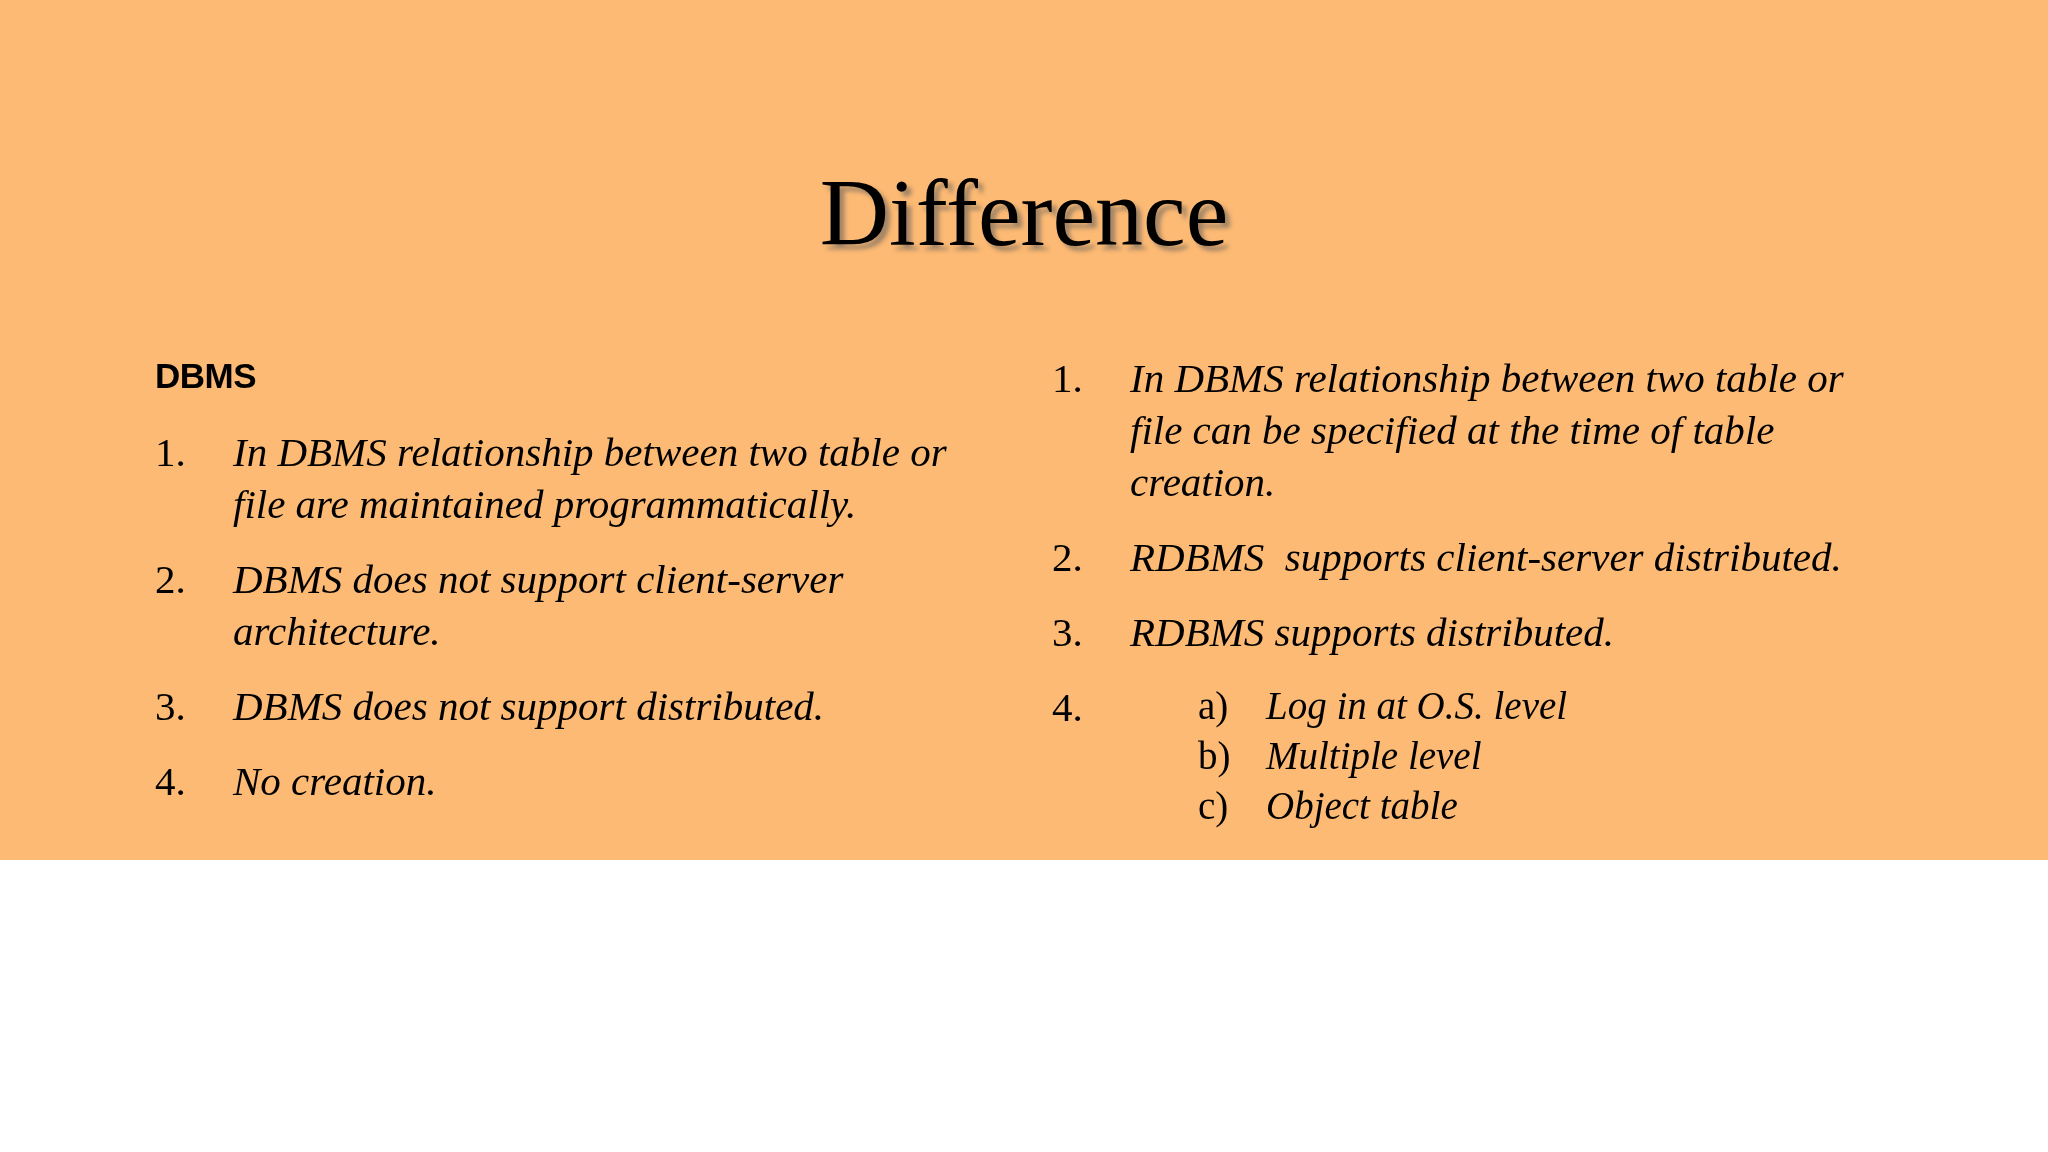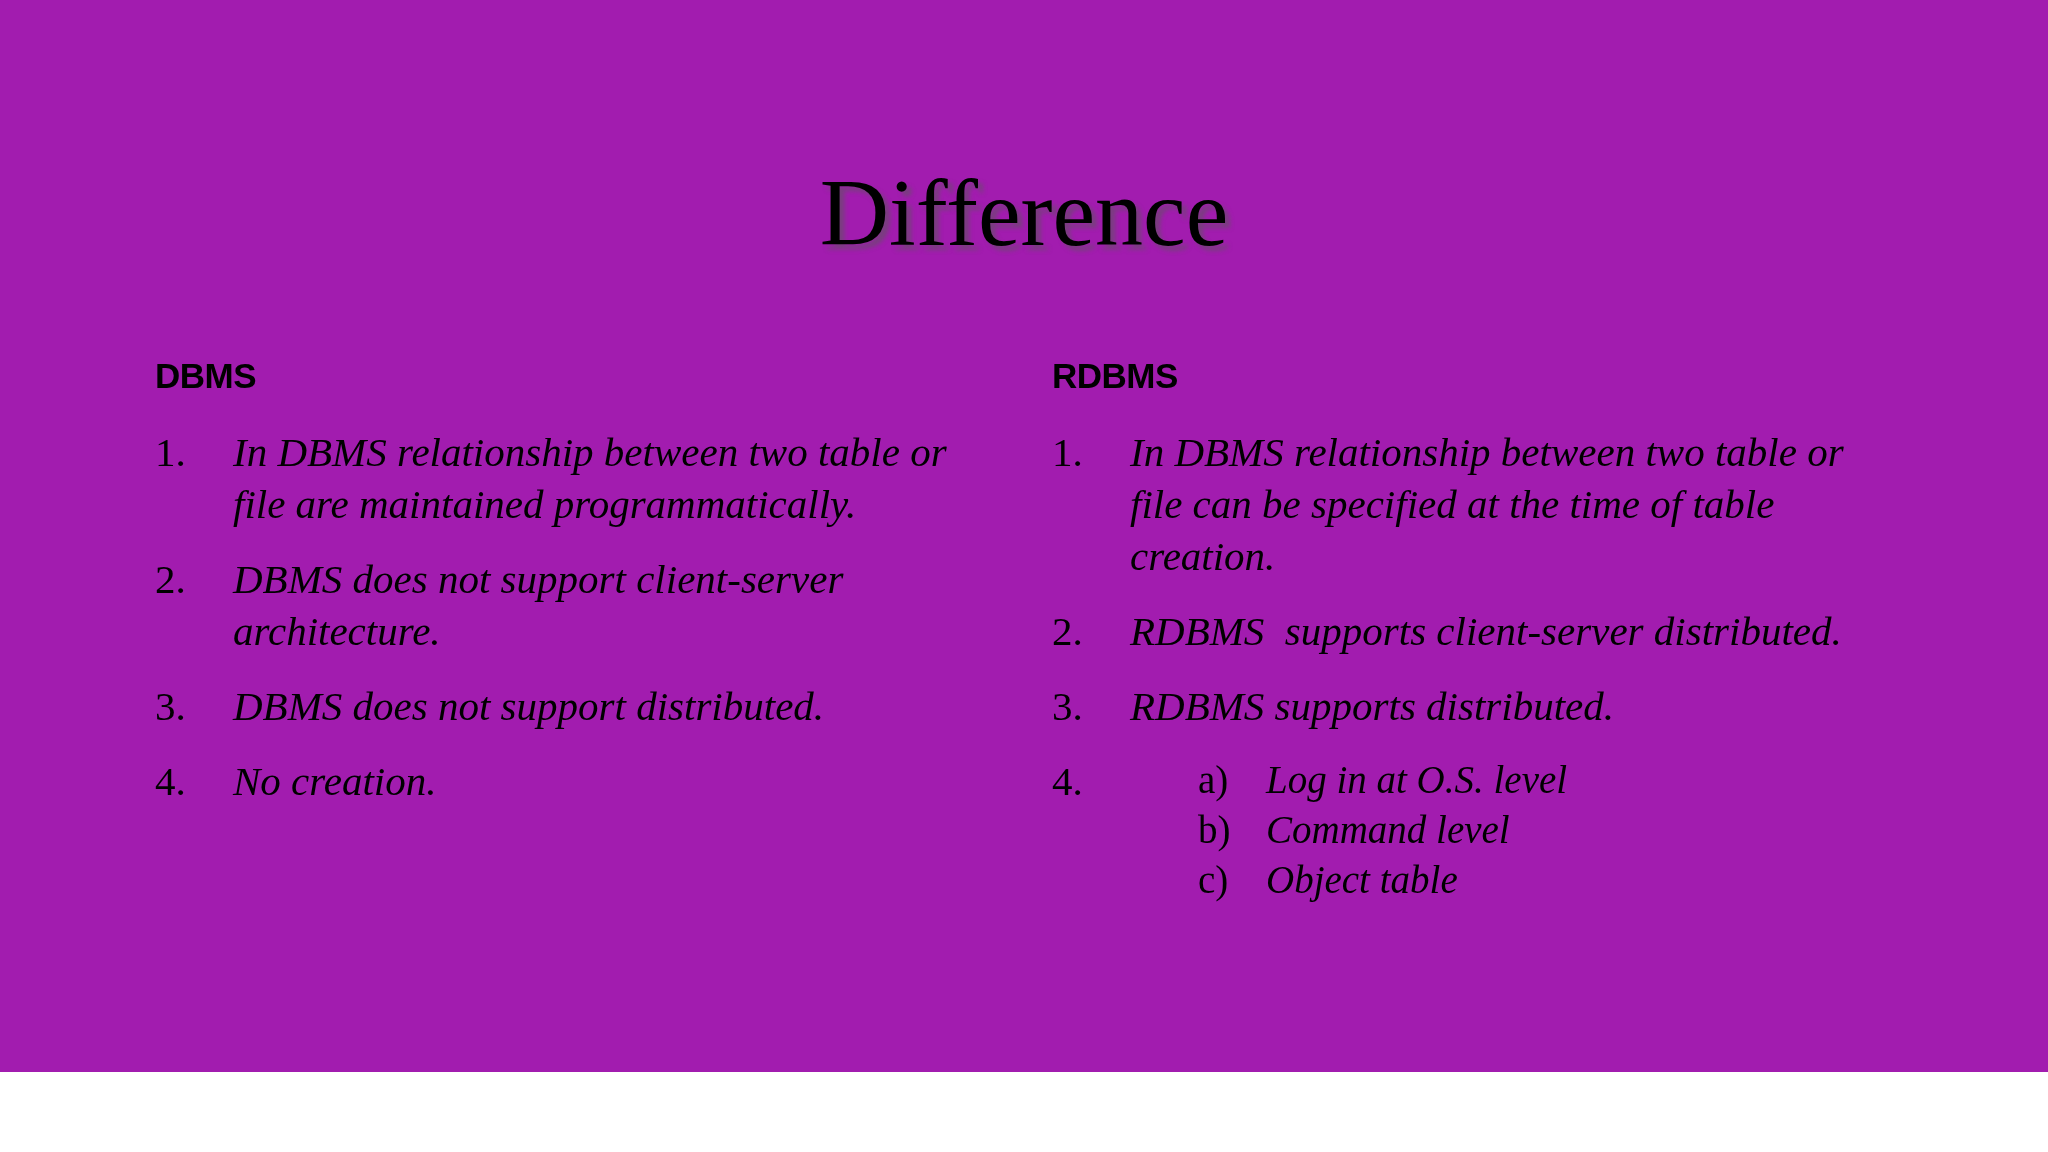--- a/index.html
+++ b/index.html
@@ -3,22 +3,22 @@
 <meta charset="utf-8">
 <style>
   html, body {
     margin: 0;
     padding: 0;
     background: #ffffff;
   }
   .slide {
     position: relative;
     width: 2048px;
-    height: 1072px;
-    background: #a21caf;
+    height: 860px;
+    background: #fdba74;
     overflow: hidden;
     font-family: "Liberation Serif", "DejaVu Serif", serif;
     color: #000000;
   }
 
   
   .slide-title {
     position: absolute;
     left: 0;
     top: 96px;
@@ -135,21 +135,20 @@
           <span class="item-text">DBMS does not support distributed.</span>
         </li>
         <li>
           <span class="marker">4.</span>
           <span class="item-text">No creation.</span>
         </li>
       </ol>
     </div>
 
     <div class="col col-right">
-      <div class="col-heading">RDBMS</div>
 
       <ol class="num-list">
         <li>
           <span class="marker">1.</span>
           <span class="item-text">In DBMS relationship between two table or file can be specified at the time of table creation.</span>
         </li>
         <li>
           <span class="marker">2.</span>
           <span class="item-text">RDBMS  supports client-server distributed.</span>
         </li>
@@ -160,21 +159,21 @@
         <li>
           <span class="marker">4.</span>
 
           <ol class="sub-list">
             <li>
               <span class="marker">a)</span>
               <span class="item-text">Log in at O.S. level</span>
             </li>
             <li>
               <span class="marker">b)</span>
-              <span class="item-text">Command level</span>
+              <span class="item-text">Multiple level</span>
             </li>
             <li>
               <span class="marker">c)</span>
               <span class="item-text">Object table</span>
             </li>
           </ol>
         </li>
       </ol>
     </div>
 

